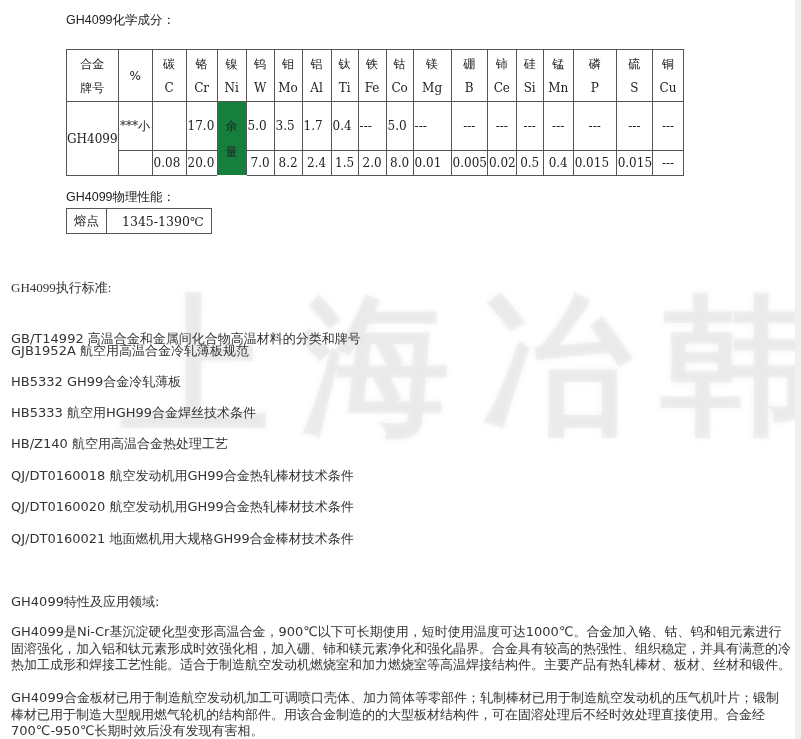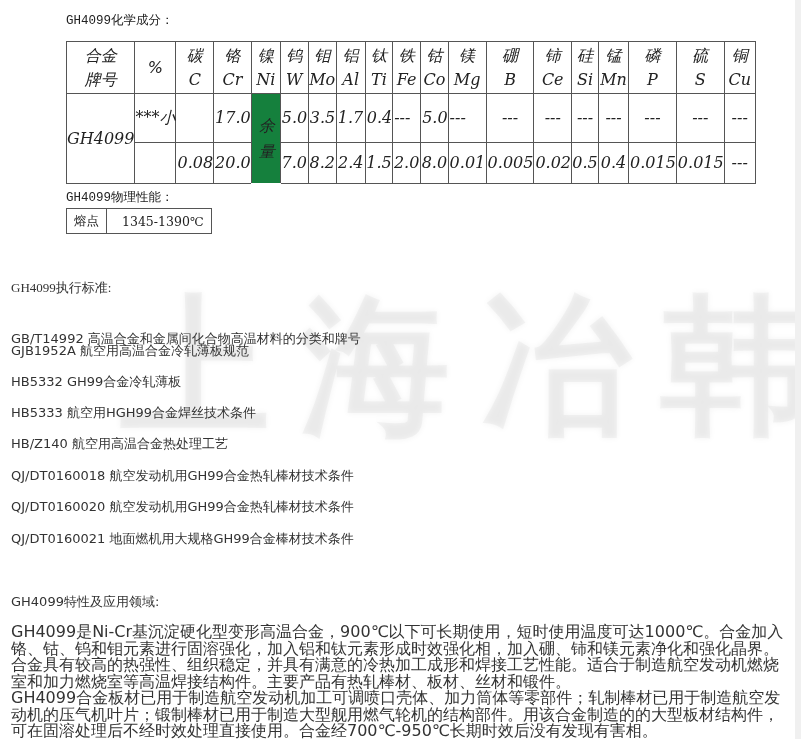--- a/index.html
+++ b/index.html
@@ -8,37 +8,37 @@
       background:#ffffff; color:#333;
       font-family:"DejaVu Sans", "Liberation Sans", sans-serif;
     }
     .scrollbar-track { position:absolute; right:0; top:0; width:6px; height:739px; background:#f0f0f0; }
     .watermark {
       position:absolute; left:120px; top:268px; font-size:150px; font-weight:bold;
       color:rgba(0,0,0,0.035); letter-spacing:30px; white-space:nowrap;
       text-shadow:0 0 6px rgba(0,0,0,0.05);
       pointer-events:none; font-family:"DejaVu Sans", sans-serif;
     }
-    .mono { font-family:Liberation Mono, monospace; }
+    .mono { font-family:Liberation Sans, sans-serif; }
     .caption { position:absolute; font-size:12.5px; color:#222; }
     table.comp {
-      position:absolute; left:66px; top:41px; border-collapse:collapse;
-      font-family:"DejaVu Serif", "Liberation Serif", serif; font-size:16px; color:#222;font-style:italic;
+      position:absolute; left:66px; top:49px; border-collapse:collapse;
+      font-family:"DejaVu Serif", "Liberation Serif", serif; font-size:12px; color:#222;
     }
     table.comp td {
       border:1px solid #555; padding:0; text-align:center; line-height:24px; white-space:nowrap;
     }
     table.comp td.num { text-align:left; padding-left:1px; }
     table.phys {
       position:absolute; left:66px; top:208px; border-collapse:collapse;
       font-family:"DejaVu Serif", "Liberation Serif", serif; font-size:12.5px; color:#222;
     }
     table.phys td { border:1px solid #555; height:24px; padding:0 7px; }
     .sec { position:absolute; left:11px; font-size:13px; color:#333; white-space:nowrap; }
-    .para { position:absolute; left:11px; width:780px; font-size:16px; line-height:16.5px; color:#333; }
+    .para { position:absolute; left:11px; width:780px; font-size:13px; line-height:16.5px; color:#333; }
   </style>
 </head>
 <body>
 
 <div class="watermark">上海冶韩</div>
 <div class="scrollbar-track"></div>
 
 <div class="caption mono" style="left:66px;top:12px;">GH4099化学成分：</div>
 
 <table class="comp">
@@ -99,21 +99,21 @@
     <td class="num">5.0</td>
     <td class="num">---</td>
     <td>---</td>
     <td>---</td>
     <td>---</td>
     <td>---</td>
     <td>---</td>
     <td>---</td>
     <td>---</td>
   </tr>
-  <tr style="height:41px">
+  <tr style="height:25px">
     <td></td>
     <td class="num">0.08</td>
     <td class="num">20.0</td>
     <td>7.0</td>
     <td>8.2</td>
     <td>2.4</td>
     <td>1.5</td>
     <td>2.0</td>
     <td>8.0</td>
     <td class="num">0.01</td>

